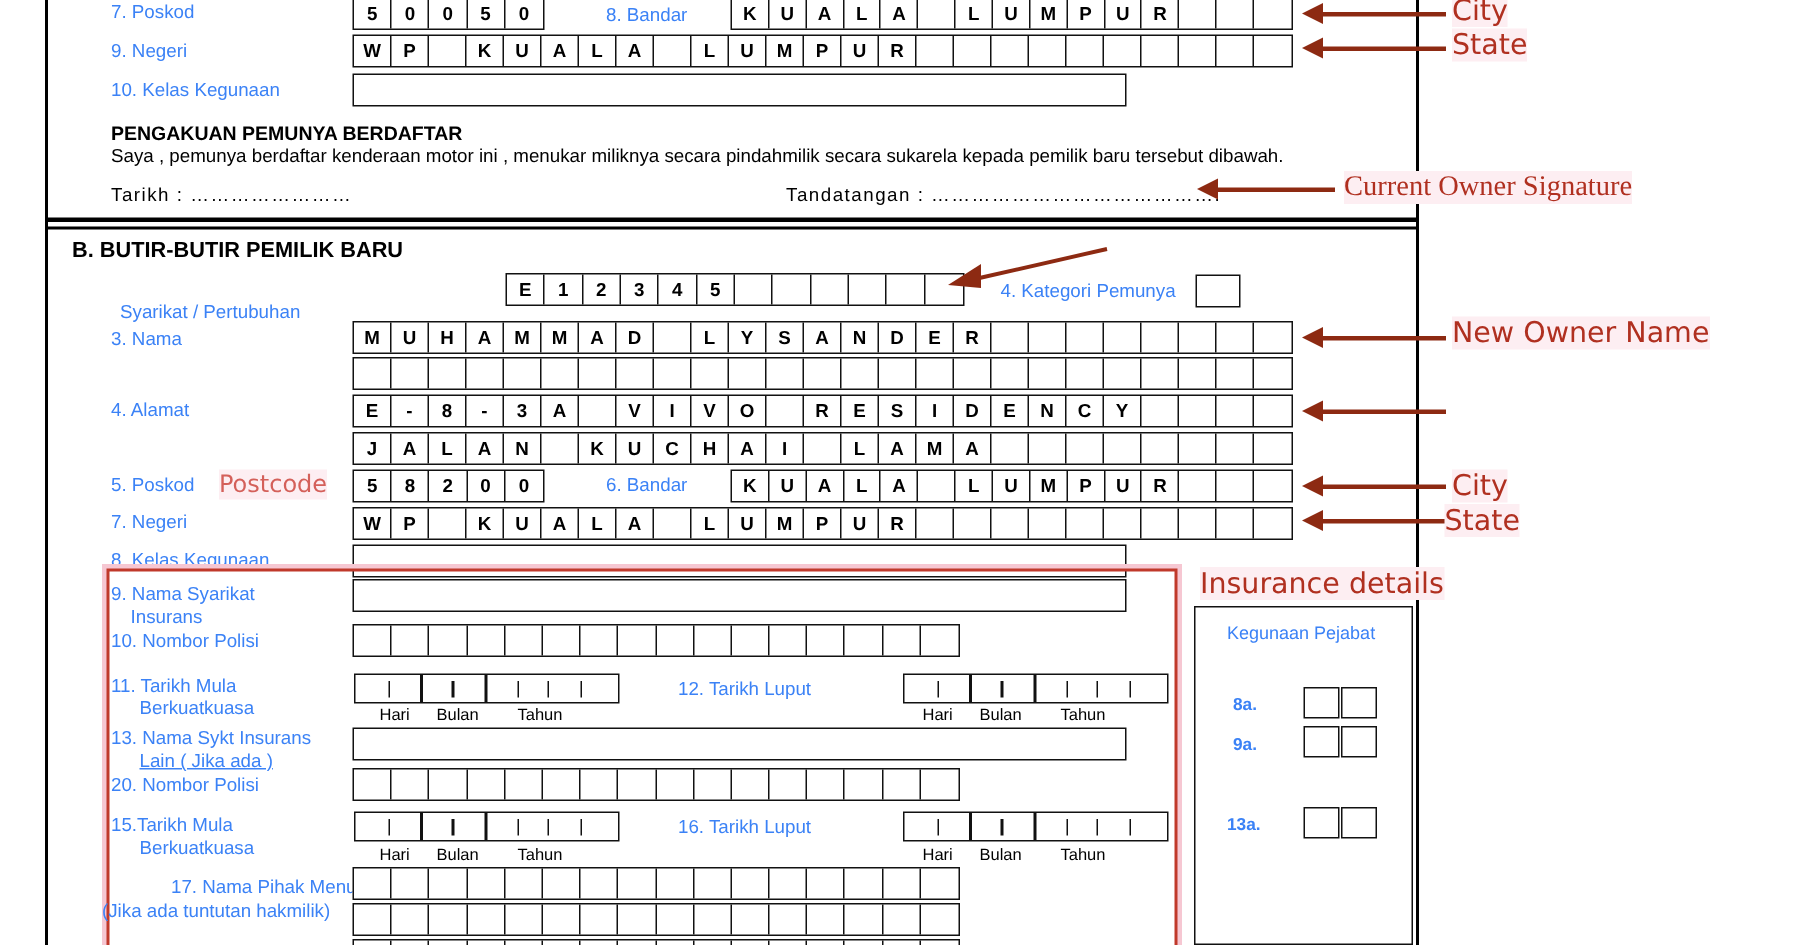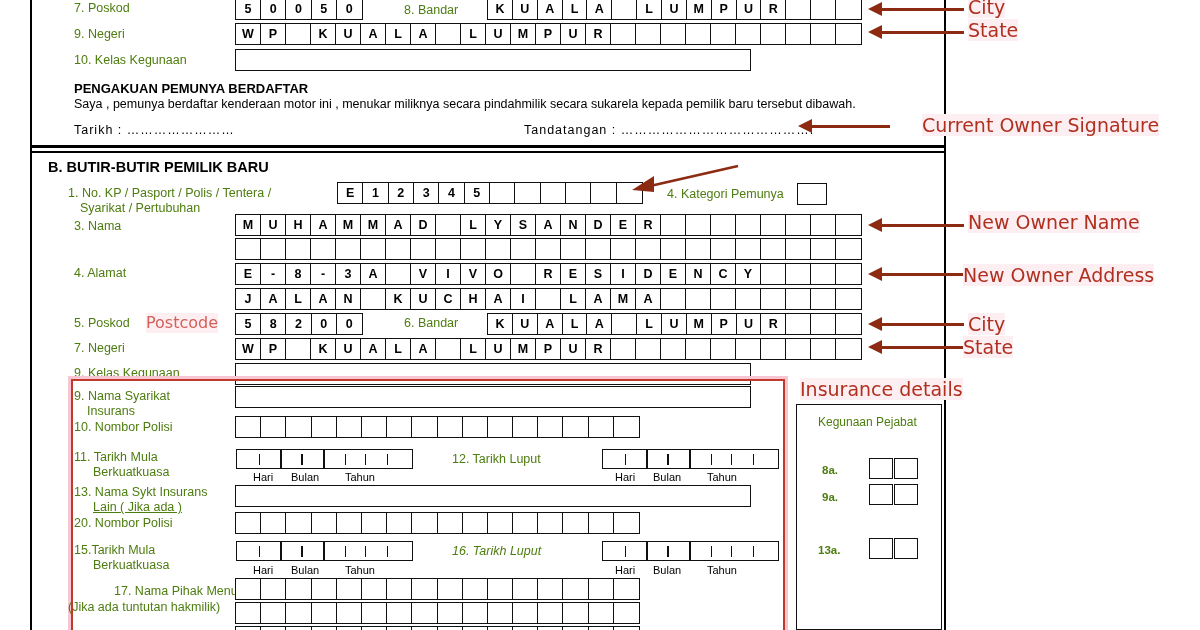--- a/index.html
+++ b/index.html
@@ -10,21 +10,21 @@
   }
   #page{position:absolute;left:0;top:0;width:1200px;height:630px;}
 
   
   .frame-left{position:absolute;left:30px;top:0;width:2px;height:630px;background:#000;}
   .frame-right{position:absolute;left:944px;top:0;width:2px;height:630px;background:#000;}
   .hr-thick{position:absolute;background:#000;height:3px;}
   .hr-thin{position:absolute;background:#000;height:1px;}
 
   
-  .lbl{position:absolute;font-size:12.5px;color:#4d7c0f;white-space:nowrap;line-height:15px;text-align:right;}
+  .lbl{position:absolute;font-size:12.5px;color:#3b82f6;white-space:nowrap;line-height:15px;text-align:right;}
   .lbl-b{position:absolute;font-size:13px;font-weight:bold;color:#000;white-space:nowrap;}
   .lbl-sm{position:absolute;font-size:11px;color:#000;white-space:nowrap;}
   .lbl-body{position:absolute;font-size:12.5px;color:#000;white-space:nowrap;}
 
   
   .comb{position:absolute;display:flex;border:1.6px solid #111;box-sizing:border-box;background:#fff;}
   .comb .cell{
     border-right:1.4px solid #111;box-sizing:border-box;
     display:flex;align-items:center;justify-content:center;
     font-size:12.5px;font-weight:bold;color:#000;
@@ -128,21 +128,20 @@
   <div class="openbox" style="left:235px;top:49px;width:516px;height:22px;"></div>
 
   <div class="lbl-b" style="left:74px;top:81px;">PENGAKUAN PEMUNYA BERDAFTAR</div>
   <div class="lbl-body" style="left:74px;top:97px;">Saya , pemunya berdaftar kenderaan motor ini , menukar miliknya secara pindahmilik secara sukarela kepada pemilik baru tersebut dibawah.</div>
 
   <div class="lbl-body dots" style="left:74px;top:123px;">Tarikh : ……………………</div>
   <div class="lbl-body dots" style="left:524px;top:123px;">Tandatangan : …………………………………….</div>
 
   <div class="lbl-b" style="left:48px;top:159px;font-size:14.5px;">B. BUTIR-BUTIR PEMILIK BARU</div>
 
-  <div class="lbl" style="left:68px;top:186px;">1. No. KP / Pasport / Polis / Tentera /</div>
   <div class="lbl" style="left:80px;top:201px;">Syarikat / Pertubuhan</div>
   <div class="comb" id="b-ic" style="left:337px;top:182px;width:306px;height:22px;">
       <div class="cell" style="width: 8.33333%;">E</div>
       <div class="cell" style="width: 8.33333%;">1</div>
       <div class="cell" style="width: 8.33333%;">2</div>
       <div class="cell" style="width: 8.33333%;">3</div>
       <div class="cell" style="width: 8.33333%;">4</div>
       <div class="cell" style="width: 8.33333%;">5</div>
       <div class="cell" style="width: 8.33333%;"></div>
       <div class="cell" style="width: 8.33333%;"></div>
@@ -318,21 +317,21 @@
       <div class="cell" style="width: 4%;"></div>
       <div class="cell" style="width: 4%;"></div>
       <div class="cell" style="width: 4%;"></div>
       <div class="cell" style="width: 4%;"></div>
       <div class="cell" style="width: 4%;"></div>
       <div class="cell" style="width: 4%;"></div>
       <div class="cell" style="width: 4%;"></div>
       <div class="cell" style="width: 4%;"></div>
     </div>
 
-  <div class="lbl" style="left:74px;top:366px;">9. Kelas Kegunaan</div>
+  <div class="lbl" style="left:74px;top:366px;">8. Kelas Kegunaan</div>
   <div class="openbox" style="left:235px;top:363px;width:516px;height:22px;"></div>
 
   <div class="ann-box-out" style="left:68px;top:376px;width:720px;height:258px;border-width:4px;"></div>
   <div class="ann-box" style="left:71px;top:379px;width:714px;height:255px;"></div>
 
   <div class="lbl" style="left:74px;top:389px;">9. Nama Syarikat</div>
   <div class="lbl" style="left:87px;top:404px;">Insurans</div>
   <div class="openbox" style="left:235px;top:386px;width:516px;height:22px;"></div>
 
   <div class="lbl" style="left:74px;top:420px;">10. Nombor Polisi</div>
@@ -416,21 +415,21 @@
       <div class="tick" style="left: 12.5%; top: 22%; height: 60%;"></div>
       <div class="tick" style="left: 36.8%; top: 22%; height: 60%;"></div>
       <div class="tick" style="left: 61.5%; top: 22%; height: 60%;"></div>
       <div class="tick" style="left: 73%; top: 22%; height: 60%;"></div>
       <div class="tick" style="left: 85.5%; top: 22%; height: 60%;"></div>
     </div>
   <div class="lbl-sm" style="left:253px;top:564px;">Hari</div>
   <div class="lbl-sm" style="left:291px;top:564px;">Bulan</div>
   <div class="lbl-sm" style="left:345px;top:564px;">Tahun</div>
 
-  <div class="lbl" style="left:452px;top:544px;font-style:italic;">16.  Tarikh Luput</div>
+  <div class="lbl" style="left:452px;top:544px;">16.  Tarikh Luput</div>
   <div class="datebox" id="date16" style="left:602px;top:541px;width:177px;height:20px;">
       <div class="seg" style="left: 24.5%;"></div>
       <div class="seg" style="left: 49%;"></div>
       <div class="tick" style="left: 12.5%; top: 22%; height: 60%;"></div>
       <div class="tick" style="left: 36.8%; top: 22%; height: 60%;"></div>
       <div class="tick" style="left: 61.5%; top: 22%; height: 60%;"></div>
       <div class="tick" style="left: 73%; top: 22%; height: 60%;"></div>
       <div class="tick" style="left: 85.5%; top: 22%; height: 60%;"></div>
     </div>
   <div class="lbl-sm" style="left:615px;top:564px;">Hari</div>
@@ -512,34 +511,33 @@
   <div class="ann-arrow" style="left:868px;top:2px;"></div>
   <div class="ann-line" style="left:882px;top:8px;width:82px;"></div>
   <div class="ann" style="left:968px;top:-4px;">City</div>
 
   <div class="ann-arrow" style="left:868px;top:25px;"></div>
   <div class="ann-line" style="left:882px;top:31px;width:82px;"></div>
   <div class="ann" style="left:968px;top:19px;">State</div>
 
   <div class="ann-arrow" style="left:798px;top:119px;"></div>
   <div class="ann-line" style="left:812px;top:125px;width:78px;"></div>
-  <div class="ann" style="left:922px;top:114px;">Current Owner Signature</div>
+  <div class="ann" style="left:896px;top:114px;font-family:Liberation Serif, serif;">Current Owner Signature</div>
 
   <svg class="arrow-diag" style="left:630px;top:160px;" width="110" height="36">
     <line x1="108" y1="6" x2="20" y2="26" stroke="#8d2a12" stroke-width="2.6"></line>
     <polygon points="2,30 24,16 24,32" fill="#8d2a12"></polygon>
   </svg>
 
   <div class="ann-arrow" style="left:868px;top:218px;"></div>
   <div class="ann-line" style="left:882px;top:224px;width:82px;"></div>
   <div class="ann" style="left:968px;top:211px;">New Owner Name</div>
 
   <div class="ann-arrow" style="left:868px;top:267px;"></div>
   <div class="ann-line" style="left:882px;top:273px;width:82px;"></div>
-  <div class="ann" style="left:963px;top:264px;">New Owner Address</div>
 
   <div class="ann-arrow" style="left:868px;top:317px;"></div>
   <div class="ann-line" style="left:882px;top:323px;width:82px;"></div>
   <div class="ann" style="left:968px;top:313px;">City</div>
 
   <div class="ann-arrow" style="left:868px;top:340px;"></div>
   <div class="ann-line" style="left:882px;top:346px;width:82px;"></div>
   <div class="ann" style="left:963px;top:336px;">State</div>
 
   <div class="ann" style="left:800px;top:378px;">Insurance details</div>

